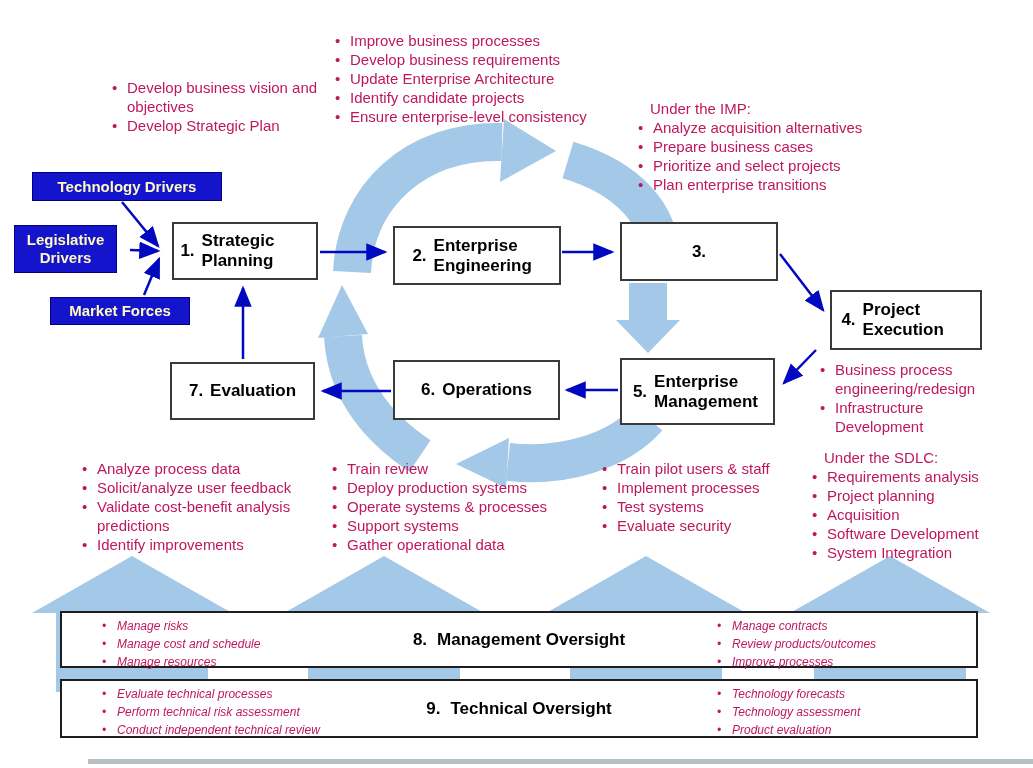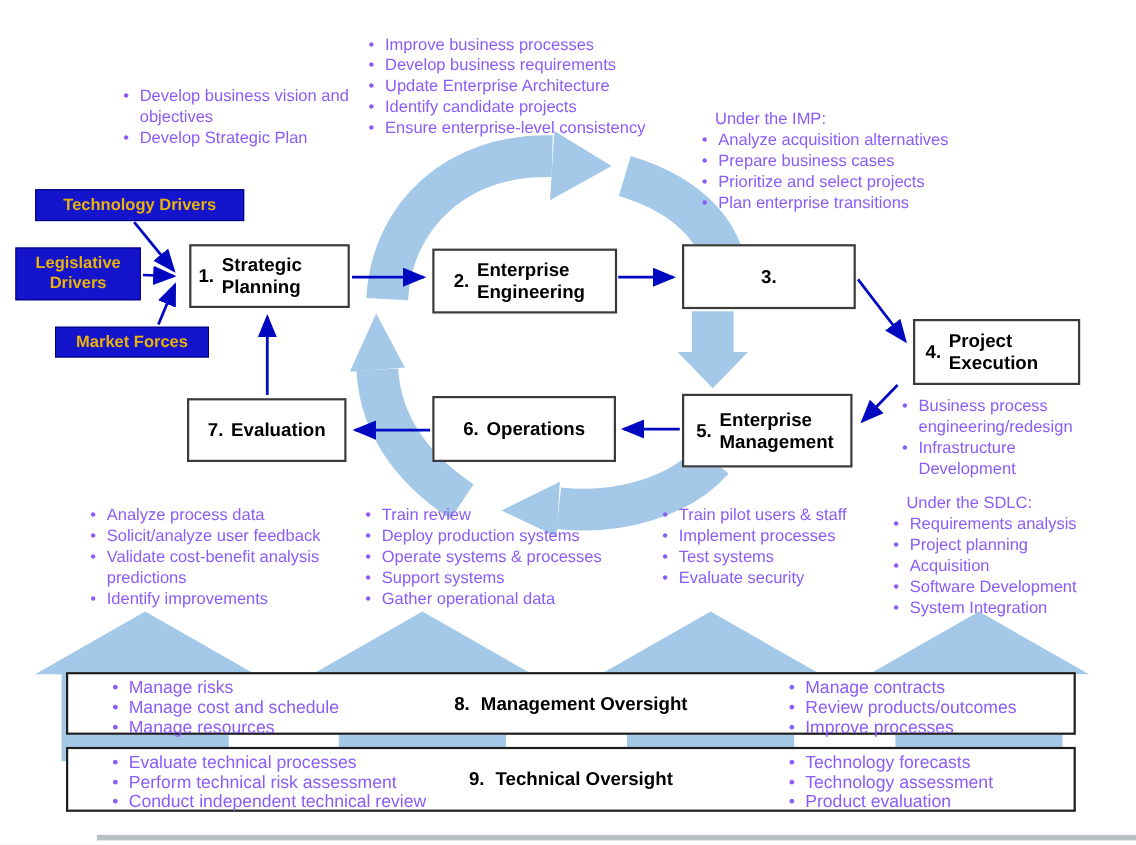--- a/index.html
+++ b/index.html
@@ -2,44 +2,44 @@
 <html><head>
 <meta charset="utf-8">
 <style>
   html,body { margin:0; padding:0; background:#e9e9e9; }
   #stage {
     position:relative; width:1033px; height:768px; background:#ffffff;
     font-family:"Liberation Sans", sans-serif; color:#111; overflow:hidden;
   }
   svg { position:absolute; top:0; left:0; z-index:1; }
 
-  .note { position:absolute; font-size:15px; line-height:19px; color:#8b5cf6; z-index:4; }
+  .note { position:absolute; font-size:15px; line-height:19px; color:#be185d; z-index:4; }
   .note ul { margin:0; padding:0; list-style:none; }
   .note li { padding-left:15px; text-indent:-15px; }
   .note li::before { content:"•"; display:inline-block; width:15px; text-indent:0; }
   .note .heading { margin:0 0 0 12px; }
 
   .phase-box {
     position:absolute; background:#ffffff; border:2px solid #3a3a3a; z-index:3;
     display:flex; align-items:center; justify-content:center; gap:7px;
     font-weight:bold; font-size:17px; line-height:20px; color:#000; box-sizing:border-box;
   }
   .phase-name { max-width:108px; }
 
   .driver-box {
     position:absolute; background:#1414cc; border:1px solid #000080; z-index:3;
-    color:#eab308; font-weight:bold; font-size:15px; line-height:18px;
+    color:#fef9c3; font-weight:bold; font-size:15px; line-height:18px;
     display:flex; align-items:center; justify-content:center; text-align:center; box-sizing:border-box;
   }
 
   .bar {
     position:absolute; left:60px; width:918px; background:#ffffff;
     border:2px solid #1d1d1d; z-index:3; box-sizing:border-box;
   }
-  .bar .note { font-size:16px; line-height:18px; z-index:4; }
+  .bar .note { font-size:12px; line-height:18px; z-index:4;font-style:italic; }
   .bar-label {
     position:absolute; left:0; right:0; top:50%; transform:translateY(-50%);
     display:flex; justify-content:center; gap:10px;
     font-weight:bold; font-size:17px; color:#000;
   }
   .bar-left  { position:absolute; left:40px; top:4px; }
   .bar-right { position:absolute; left:655px; top:4px; }
 
   .bottom-edge { position:absolute; left:88px; right:0; top:759px; height:5px; background:#b9c0c4; z-index:2; }
 </style>
@@ -104,21 +104,21 @@
         <li>Analyze acquisition alternatives</li>
         <li>Prepare business cases</li>
         <li>Prioritize and select projects</li>
         <li>Plan enterprise transitions</li>
       </ul>
   </div>
 
   <div class="driver-box" style="left:32px; top:172px; width:190px; height:29px;">
     <span>Technology Drivers</span>
   </div>
-  <div class="driver-box" style="left:14px; top:225px; width:114px; height:48px;">
+  <div class="driver-box" style="left:14px; top:225px; width:103px; height:48px;">
     <span style="max-width:86px;">Legislative Drivers</span>
   </div>
   <div class="driver-box" style="left:50px; top:297px; width:140px; height:28px;justify-content:center;">
     <span>Market Forces</span>
   </div>
 
   <div class="phase-box" style="left:172px; top:222px; width:146px; height:58px;">
     <span class="phase-num">1.</span>
     <span class="phase-name">Strategic Planning</span>
   </div>

